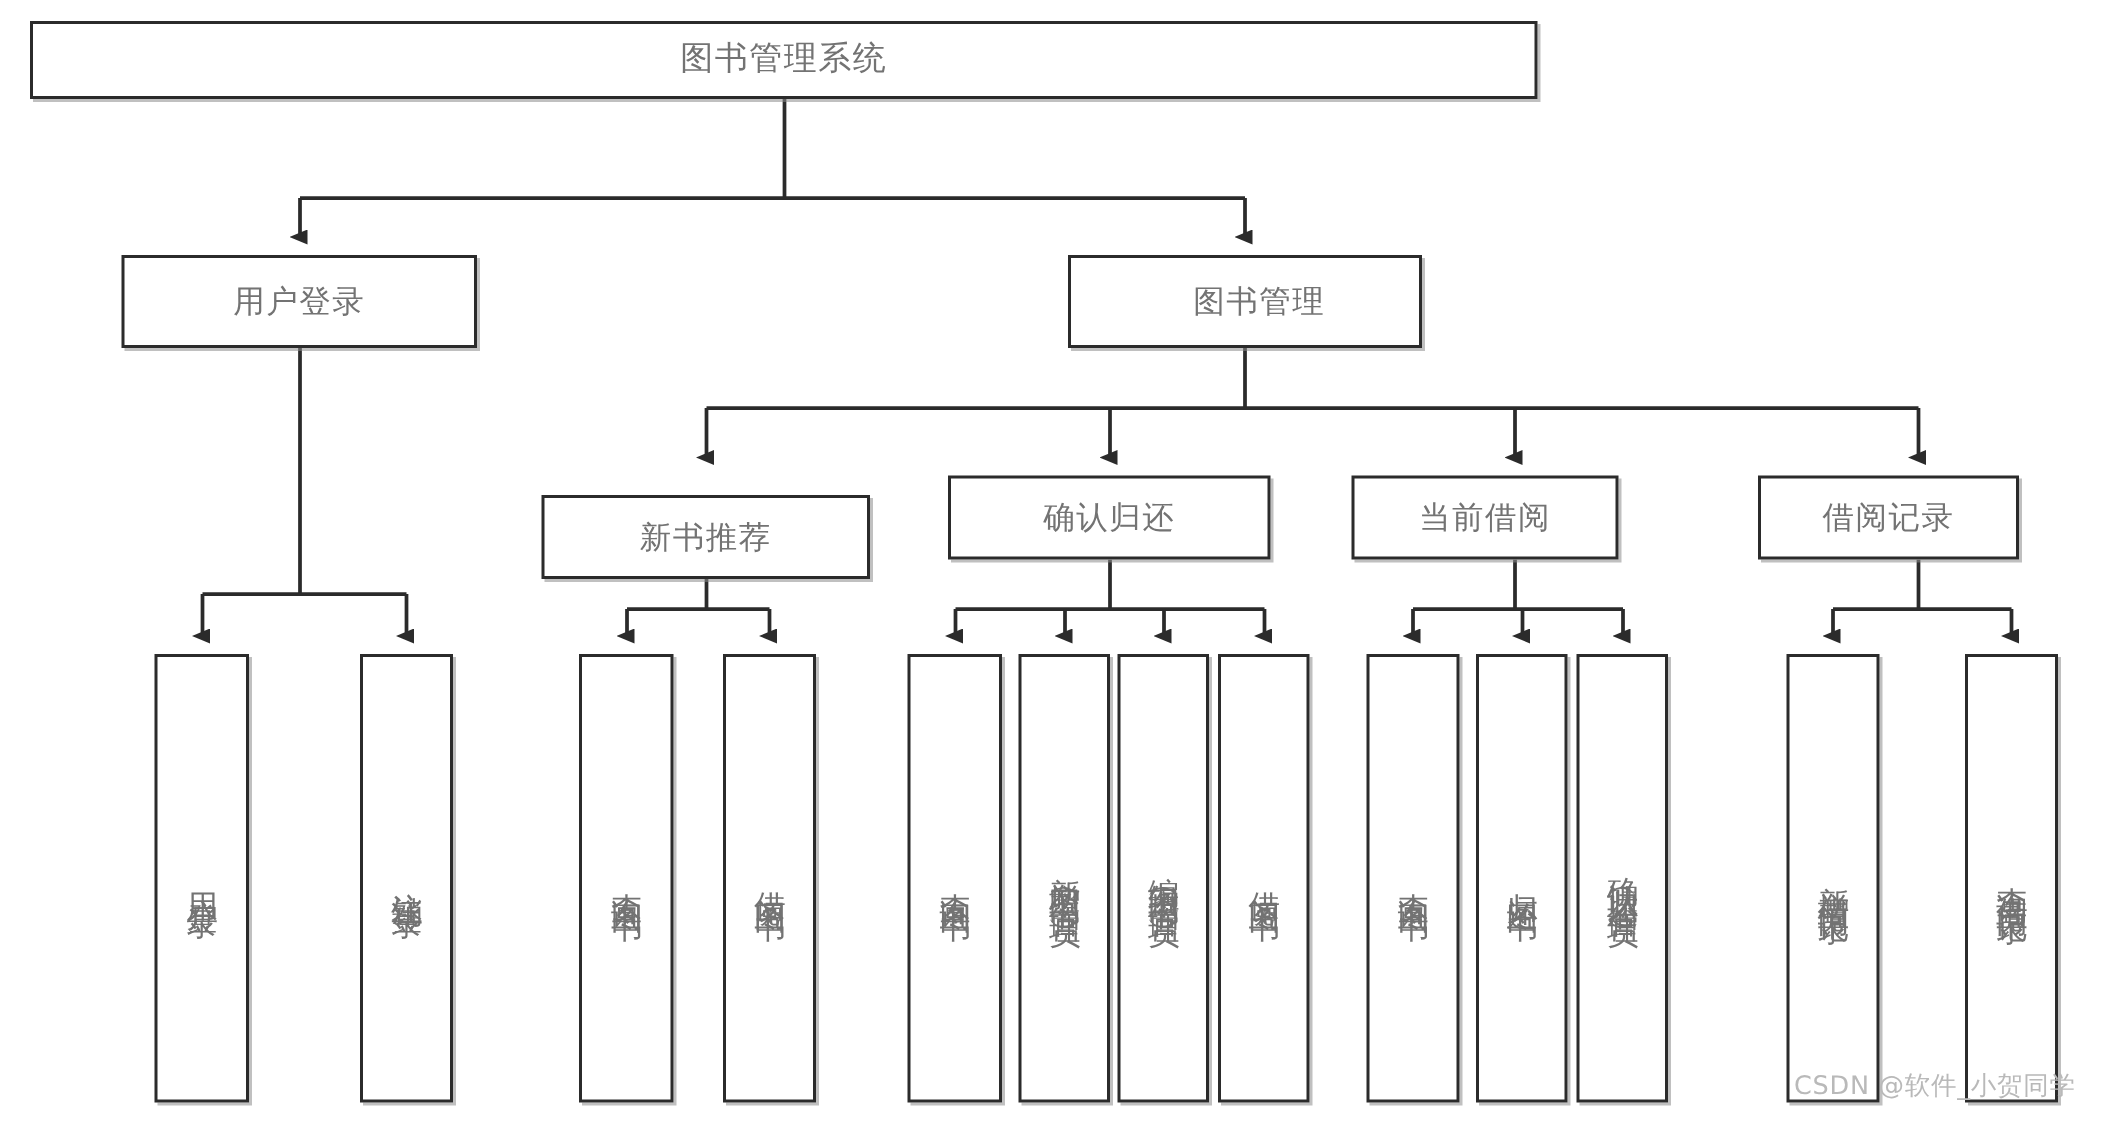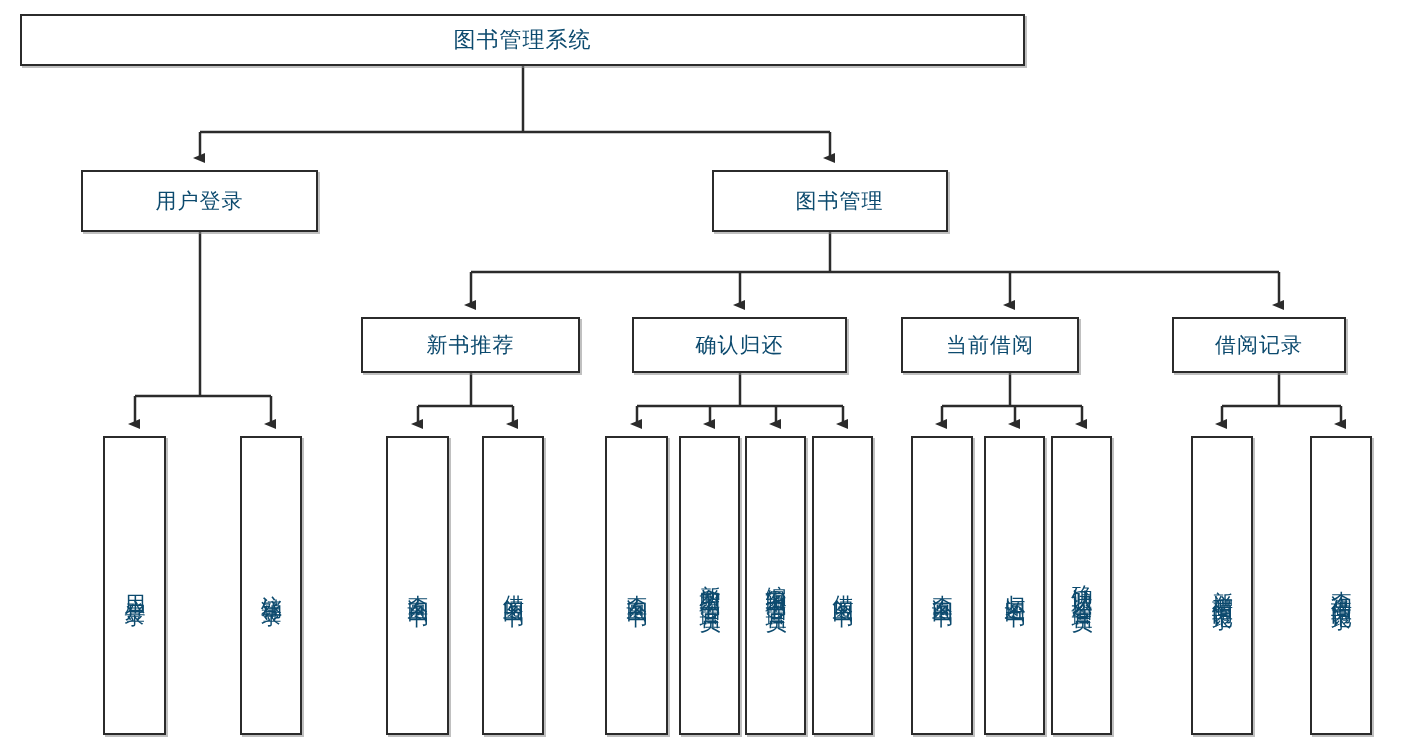--- a/index.html
+++ b/index.html
@@ -27,21 +27,21 @@
   }
   .node {
     position: absolute;
     box-sizing: border-box;
     background: #ffffff;
     border: 2px solid #2b2b2b;
     box-shadow: 2px 2px 0 0 rgba(140,140,140,0.55);
     display: flex;
     align-items: center;
     justify-content: center;
-    color: #0c4a6e;
+    color: #737373;
   }
   .node .label {
     font-size: 21px;
     line-height: 1.18;
     letter-spacing: 1px;
     white-space: nowrap;
     text-align: center;
   }
   .node.vertical .label {
     writing-mode: vertical-rl;
@@ -108,21 +108,21 @@
   <div id="node-layer">
       <div class="node root" style="left: 20px; top: 14px; width: 1005px; height: 52px;">
         <span class="label">图书管理系统</span>
       </div>
       <div class="node" style="left: 81px; top: 170px; width: 237px; height: 62px;">
         <span class="label">用户登录</span>
       </div>
       <div class="node" style="left: 712px; top: 170px; width: 236px; height: 62px; padding-left: 19px;">
         <span class="label">图书管理</span>
       </div>
-      <div class="node" style="left: 361px; top: 317px; width: 219px; height: 56px;">
+      <div class="node" style="left: 361px; top: 330px; width: 219px; height: 56px;">
         <span class="label">新书推荐</span>
       </div>
       <div class="node" style="left: 632px; top: 317px; width: 215px; height: 56px;">
         <span class="label">确认归还</span>
       </div>
       <div class="node" style="left: 901px; top: 317px; width: 178px; height: 56px; align-items: center;">
         <span class="label">当前借阅</span>
       </div>
       <div class="node" style="left: 1172px; top: 317px; width: 174px; height: 56px;">
         <span class="label">借阅记录</span>
@@ -160,13 +160,14 @@
       <div class="node vertical" style="left: 1051px; top: 436px; width: 61px; height: 299px;">
         <span class="label">确认归还（管理员）</span>
       </div>
       <div class="node vertical" style="left: 1191px; top: 436px; width: 62px; height: 299px;">
         <span class="label">新增借阅记录</span>
       </div>
       <div class="node vertical" style="left: 1310px; top: 436px; width: 62px; height: 299px;">
         <span class="label">查询借阅记录</span>
       </div>
     </div>
+  <div class="watermark" style="left:1196px; top:712px;">CSDN @软件_小贺同学</div>
 </div>
 
 </body></html>

